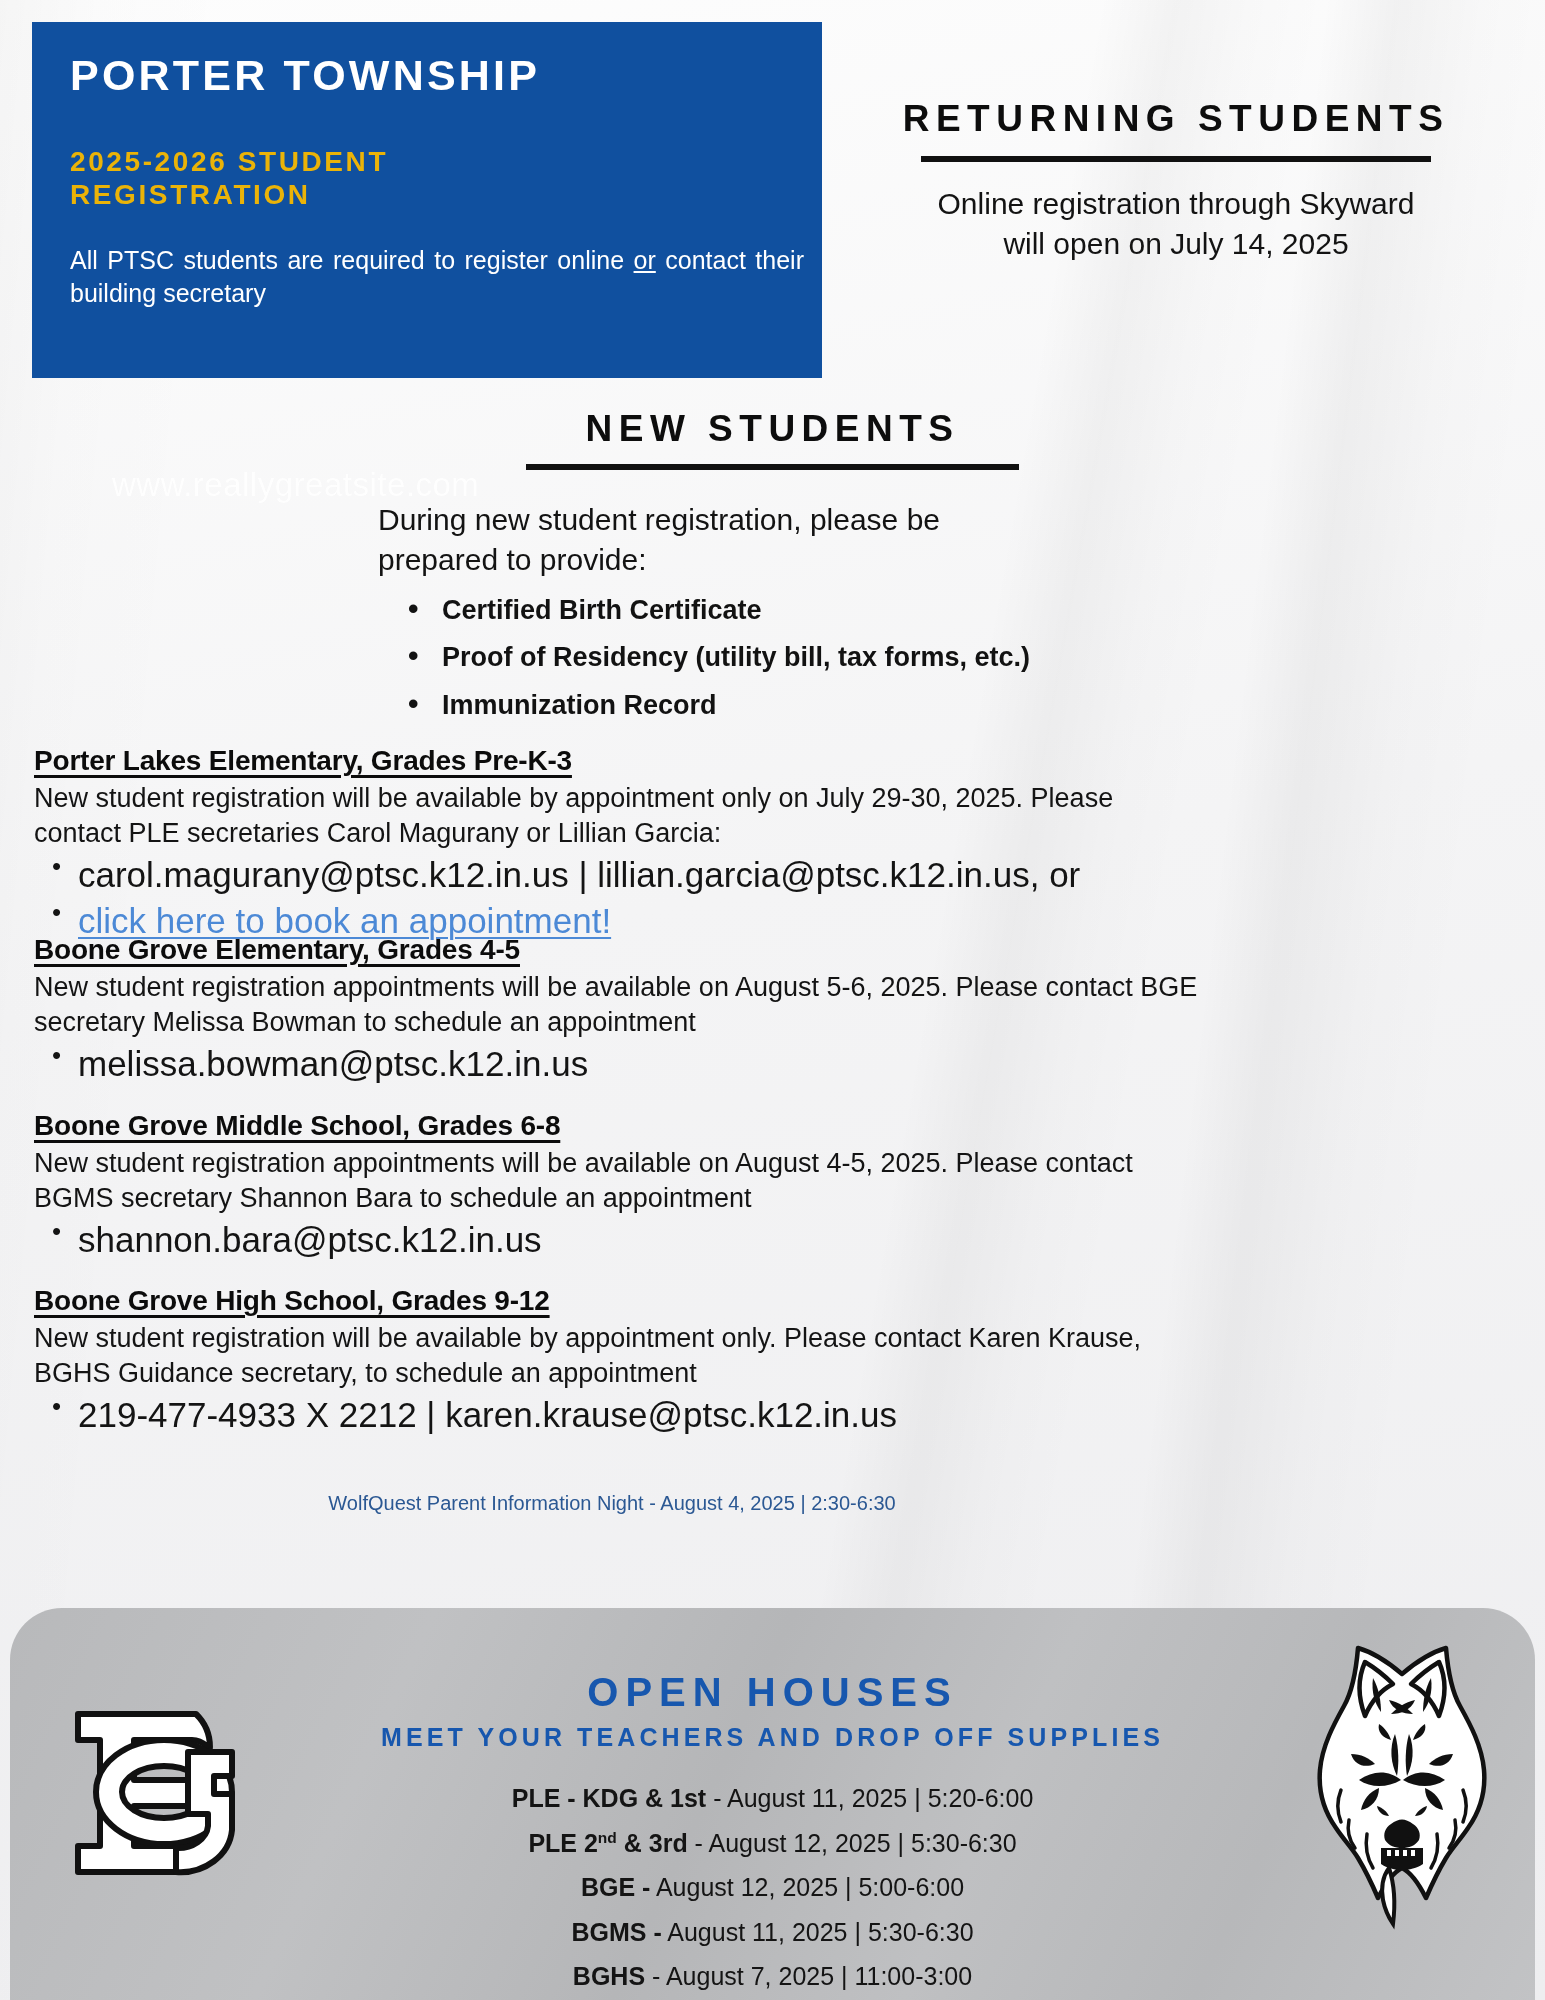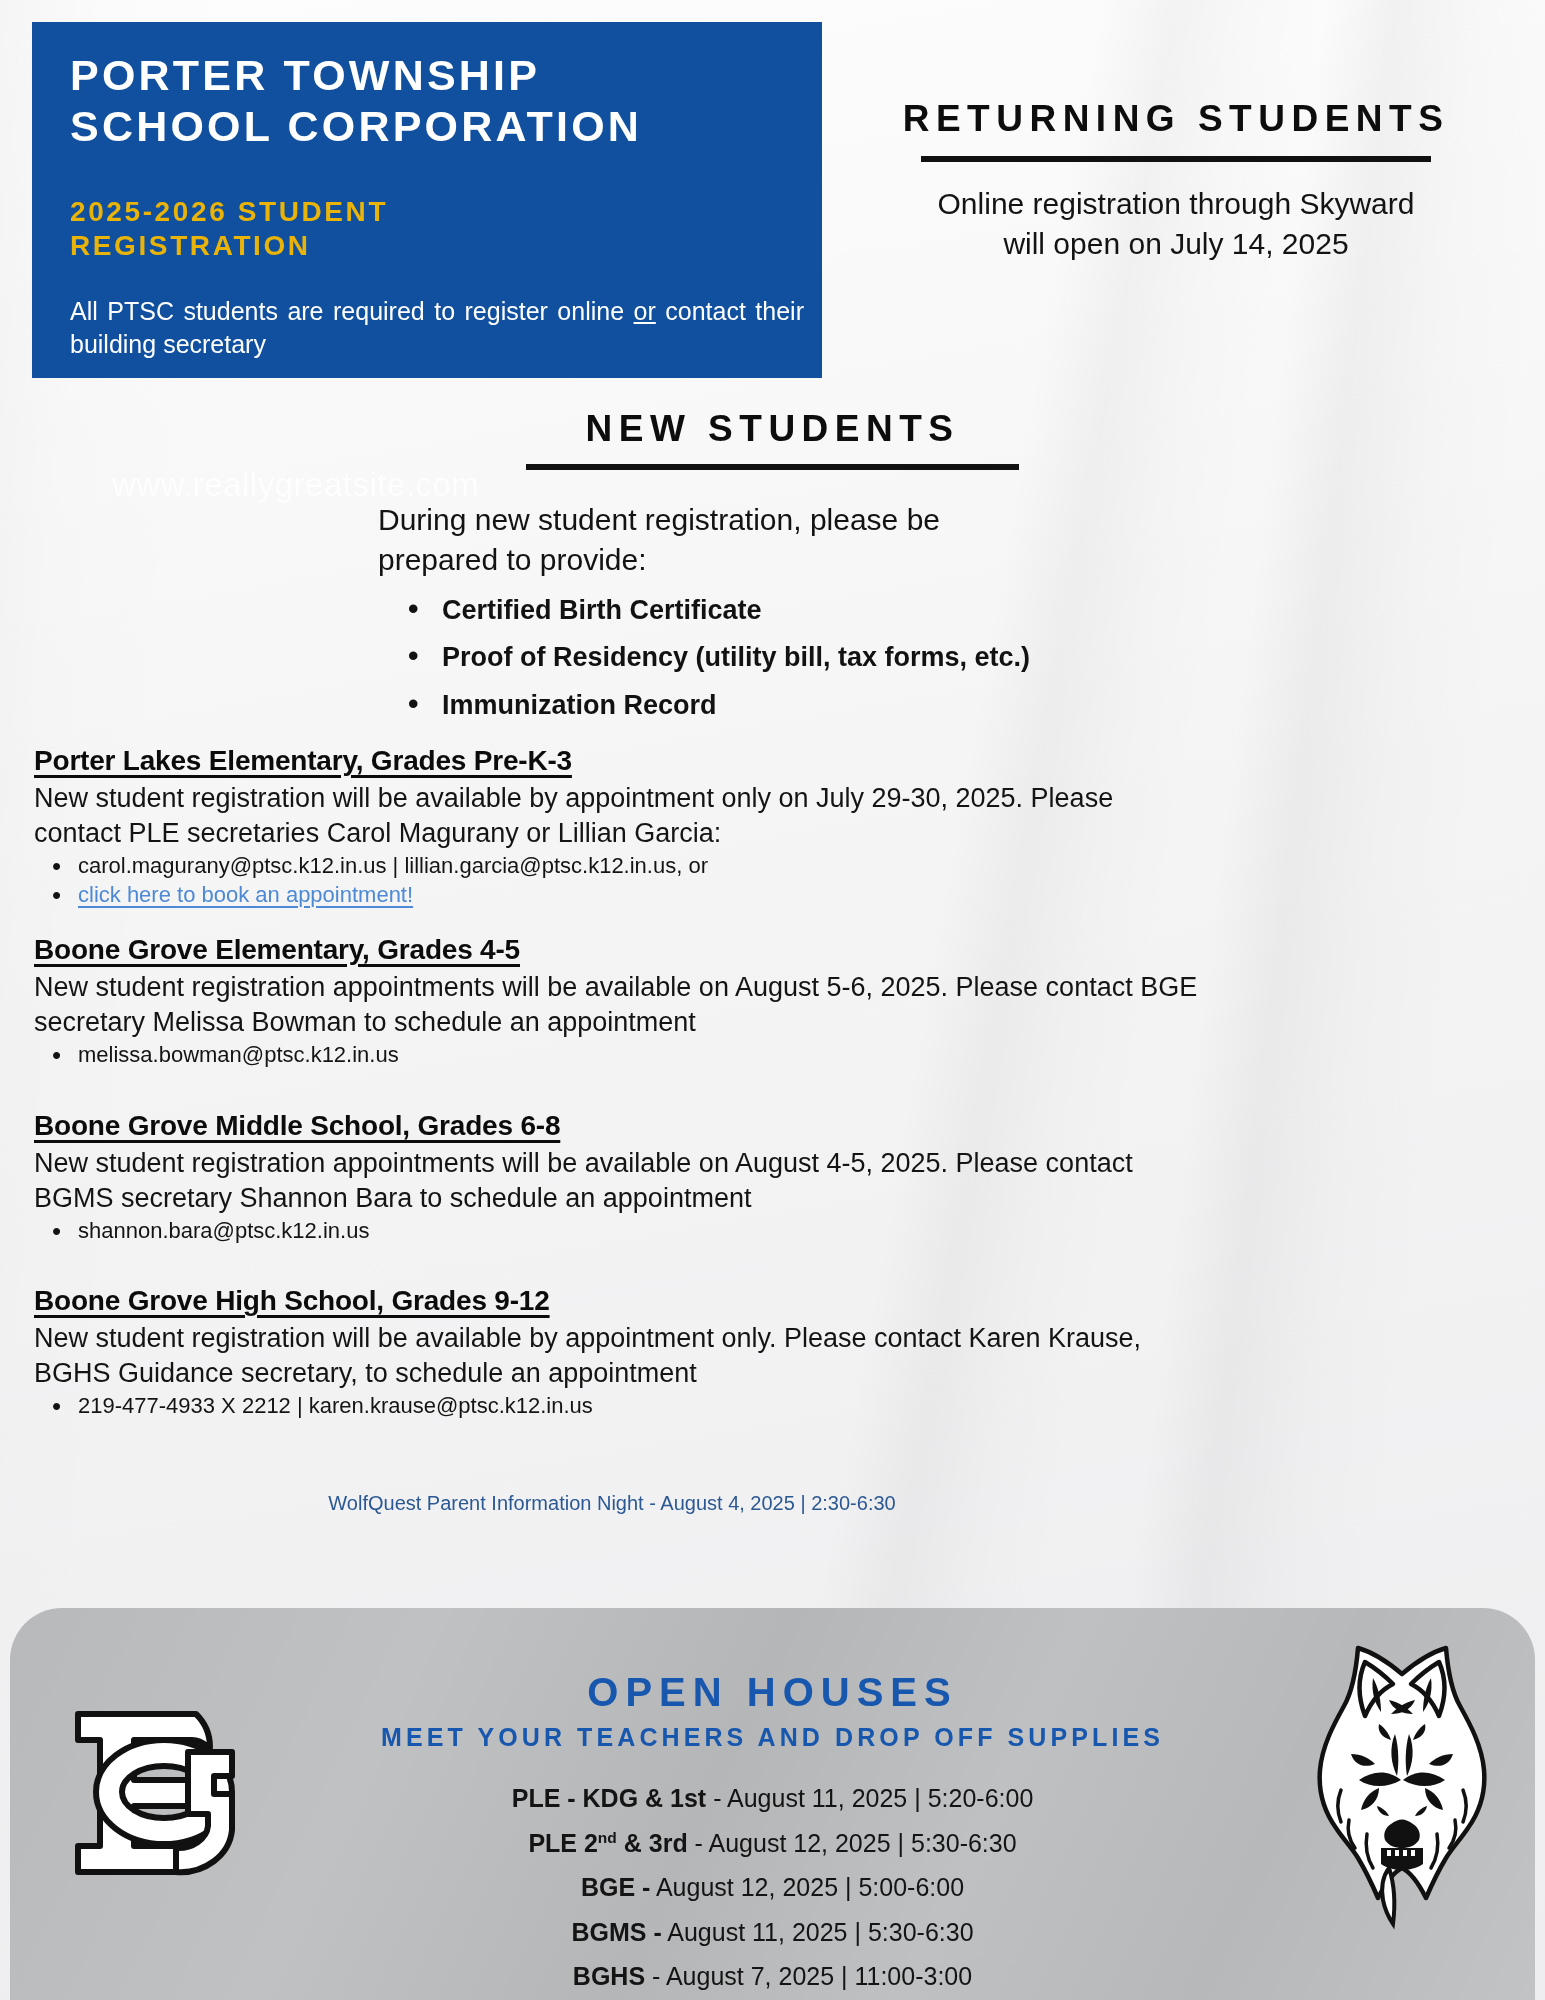--- a/index.html
+++ b/index.html
@@ -73,21 +73,21 @@
     font-size:28px; font-weight:700; color:#0c0c0c;
     text-decoration: underline; text-underline-offset: 5px;
     text-decoration-thickness: 3px; margin-bottom:4px; letter-spacing:-0.2px;
   }
   .school p {
     font-size:27px; line-height:1.28; color:#141414;
     text-align: justify; text-justify: inter-word;
   }
   .school ul { list-style:none; margin-top:2px; }
   .school ul li {
-    font-size:22px; color:#141414; line-height:1.3; position:relative; padding-left:44px;
+    font-size:35px; color:#141414; line-height:1.3; position:relative; padding-left:44px;
   }
   .school ul li:before {
     content:"\2022"; position:absolute; left:18px; top:-2px; font-size:26px;
   }
   a.booklink {
     color:#4C89D6; text-decoration: underline; text-underline-offset:4px;
     text-decoration-thickness:2px;
   }
   
   .wolfquest {
@@ -127,21 +127,20 @@
   }
 </style>
 </head>
 <body>
 
 <div id="page">
 
   <div class="blue-block">
     <div class="org-title">
       <div>PORTER TOWNSHIP</div>
-      <div>SCHOOL CORPORATION</div>
     </div>
     <div class="reg-title">
       <div>2025-2026 STUDENT</div>
       <div>REGISTRATION</div>
     </div>
     <div class="blue-sub"><span>All PTSC students are required to register online </span><u>or</u><span> contact their building secretary</span></div>
   </div>
 
   <div class="watermark">www.reallygreatsite.com</div>
 

